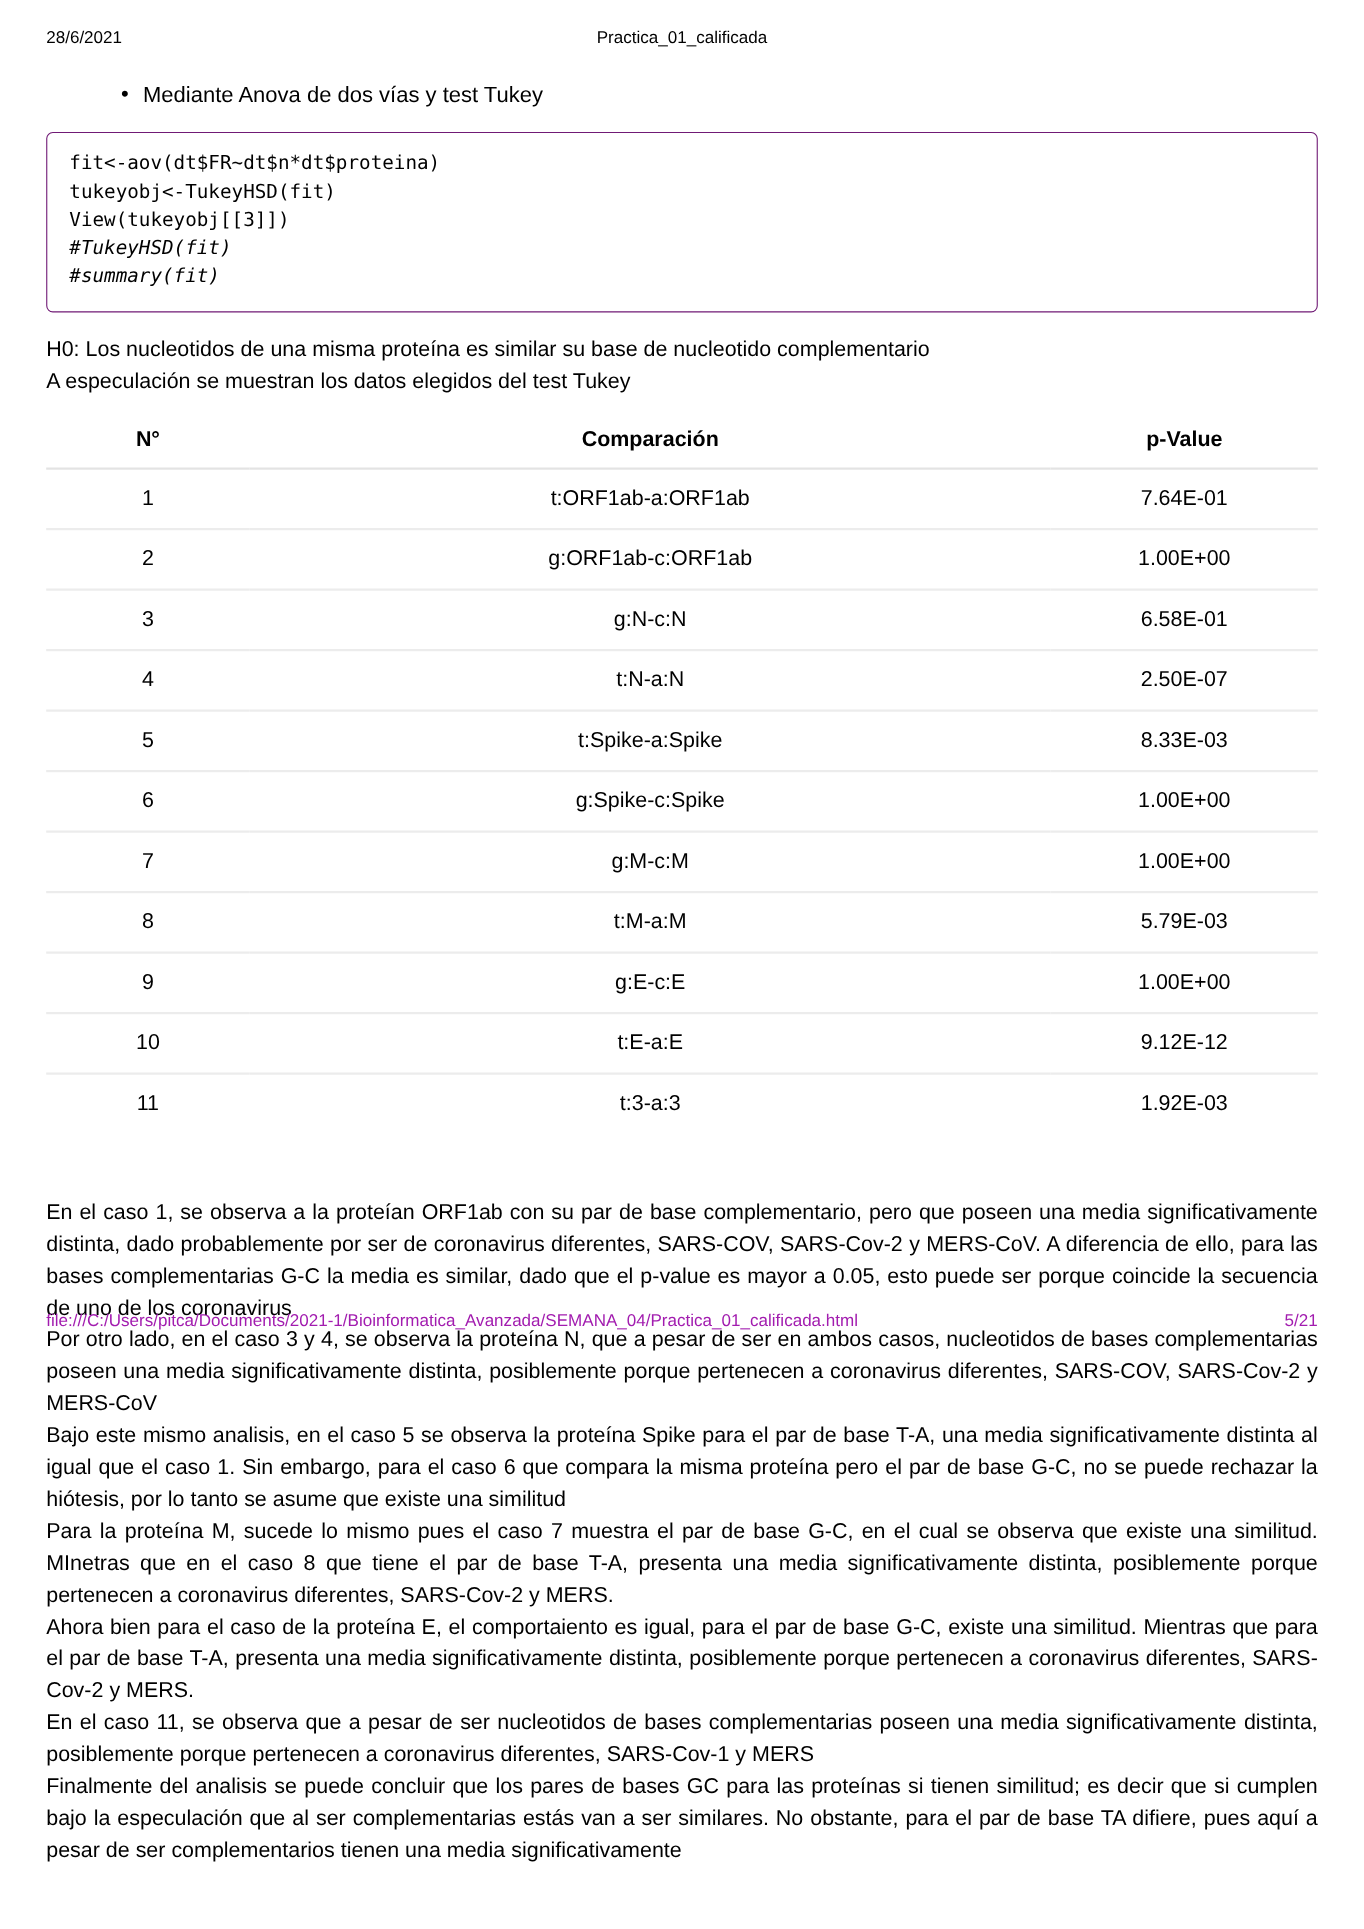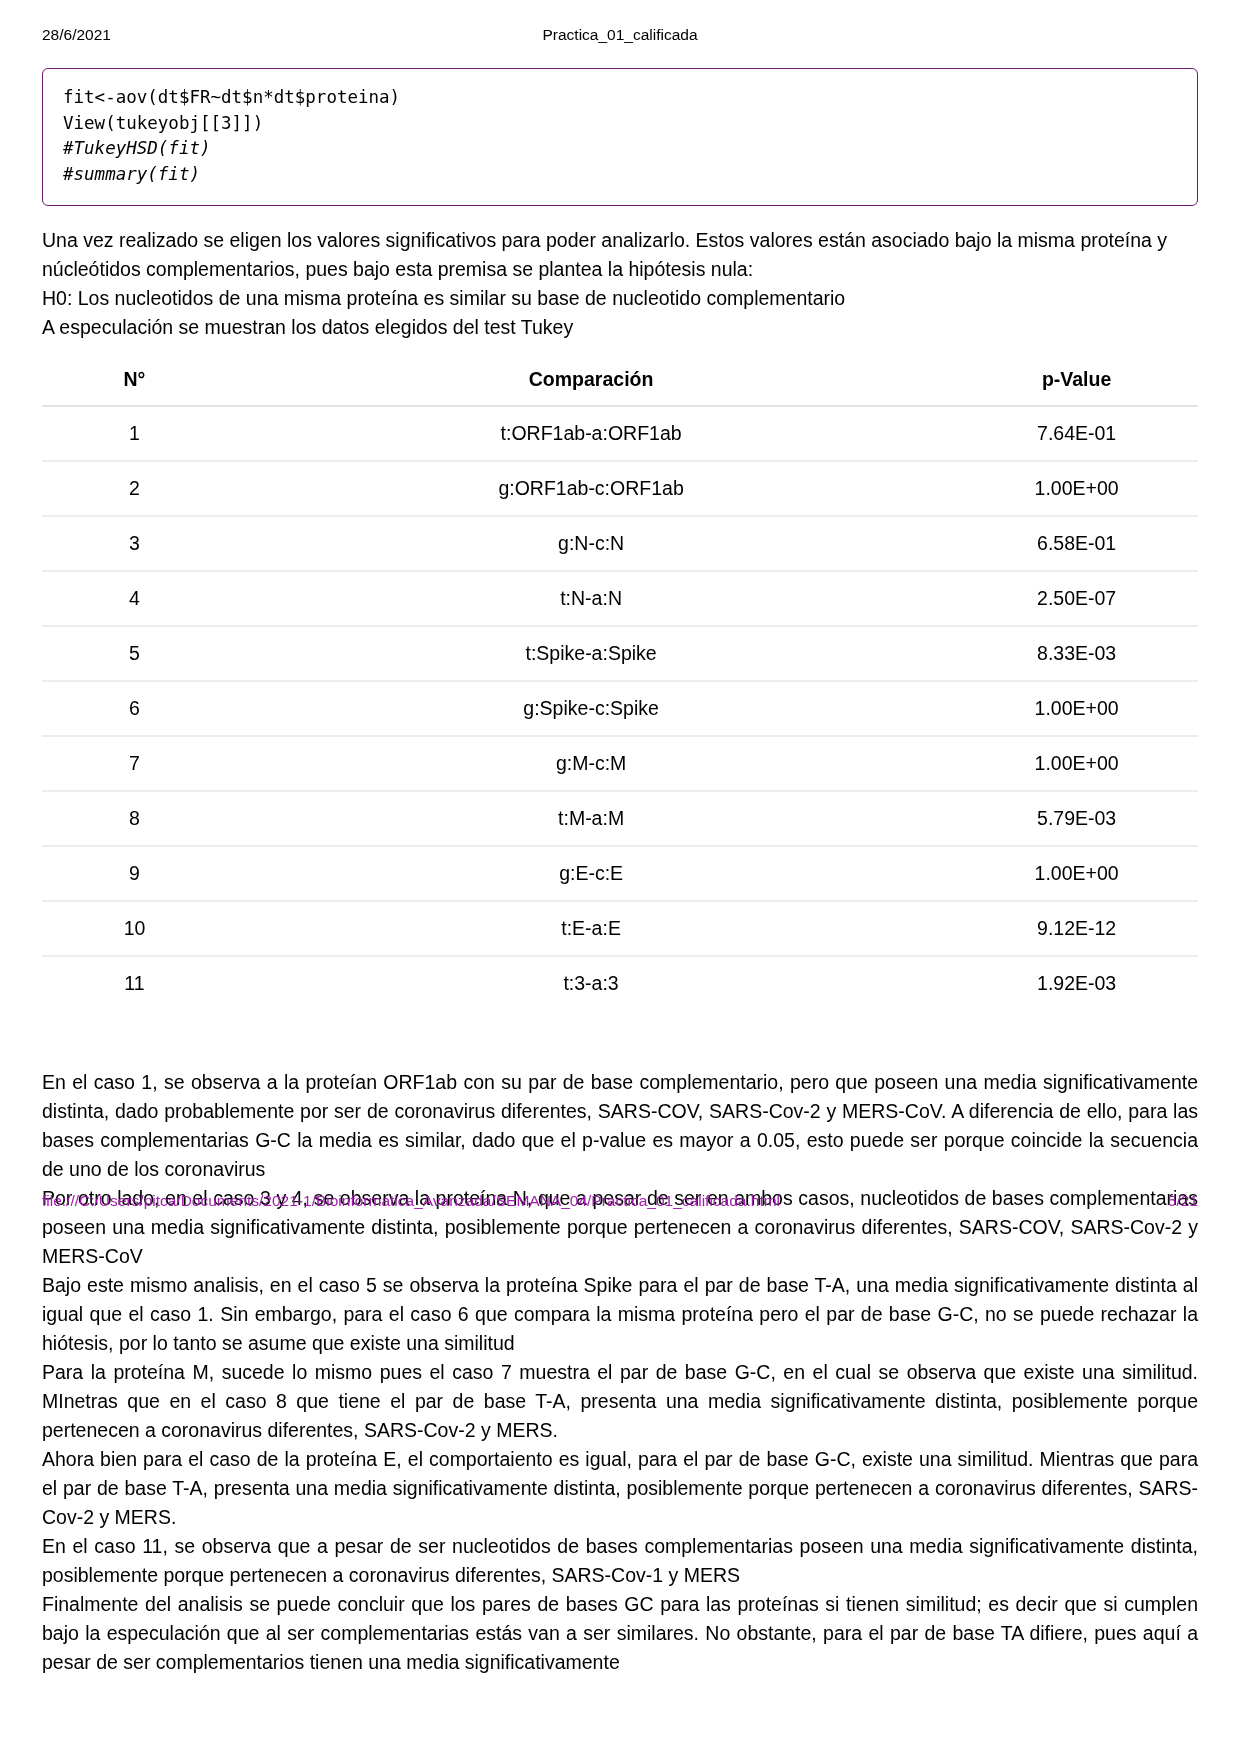--- a/index.html
+++ b/index.html
@@ -159,30 +159,33 @@
 </head>
 <body>
 
 <div class="page">
 
   <div class="running-header">
     <span class="rh-date">28/6/2021</span>
     <span class="rh-title">Practica_01_calificada</span>
   </div>
 
+  <ul class="bullet-list">
+    <li class="bullet-item">Mediante Anova de dos vías y test Tukey</li>
+  </ul>
 
   <div class="code-block">
     <div class="code-line">fit&lt;-aov(dt$FR~dt$n*dt$proteina)</div>
+    <div class="code-line">tukeyobj&lt;-TukeyHSD(fit)</div>
     <div class="code-line">View(tukeyobj[[3]])</div>
     <div class="code-line comment">#TukeyHSD(fit)</div>
     <div class="code-line comment">#summary(fit)</div>
   </div>
 
   <div class="para-block">
-    <p class="para">Una vez realizado se eligen los valores significativos para poder analizarlo. Estos valores están asociado bajo la misma proteína y núcleótidos complementarios, pues bajo esta premisa se plantea la hipótesis nula:</p>
     <p class="para">H0: Los nucleotidos de una misma proteína es similar su base de nucleotido complementario</p>
     <p class="para">A especulación se muestran los datos elegidos del test Tukey</p>
   </div>
 
   <table class="tukey">
     <colgroup>
       <col class="c-num">
       <col class="c-comp">
       <col class="c-pval">
     </colgroup>

